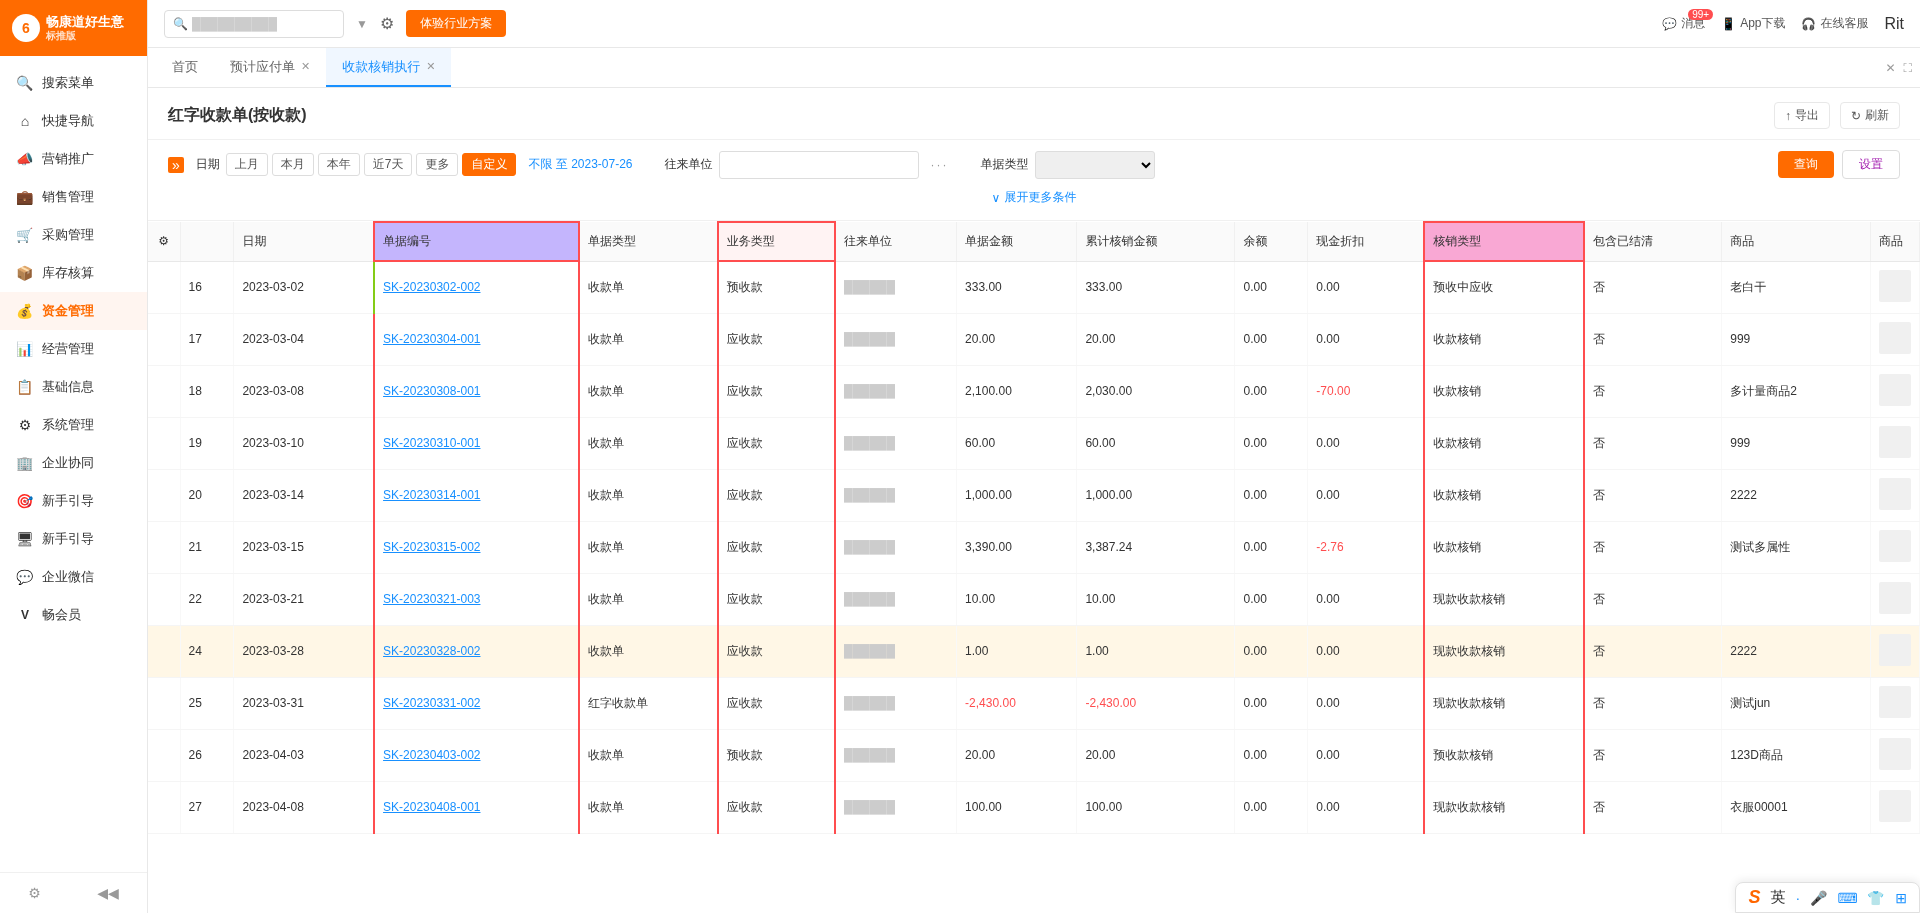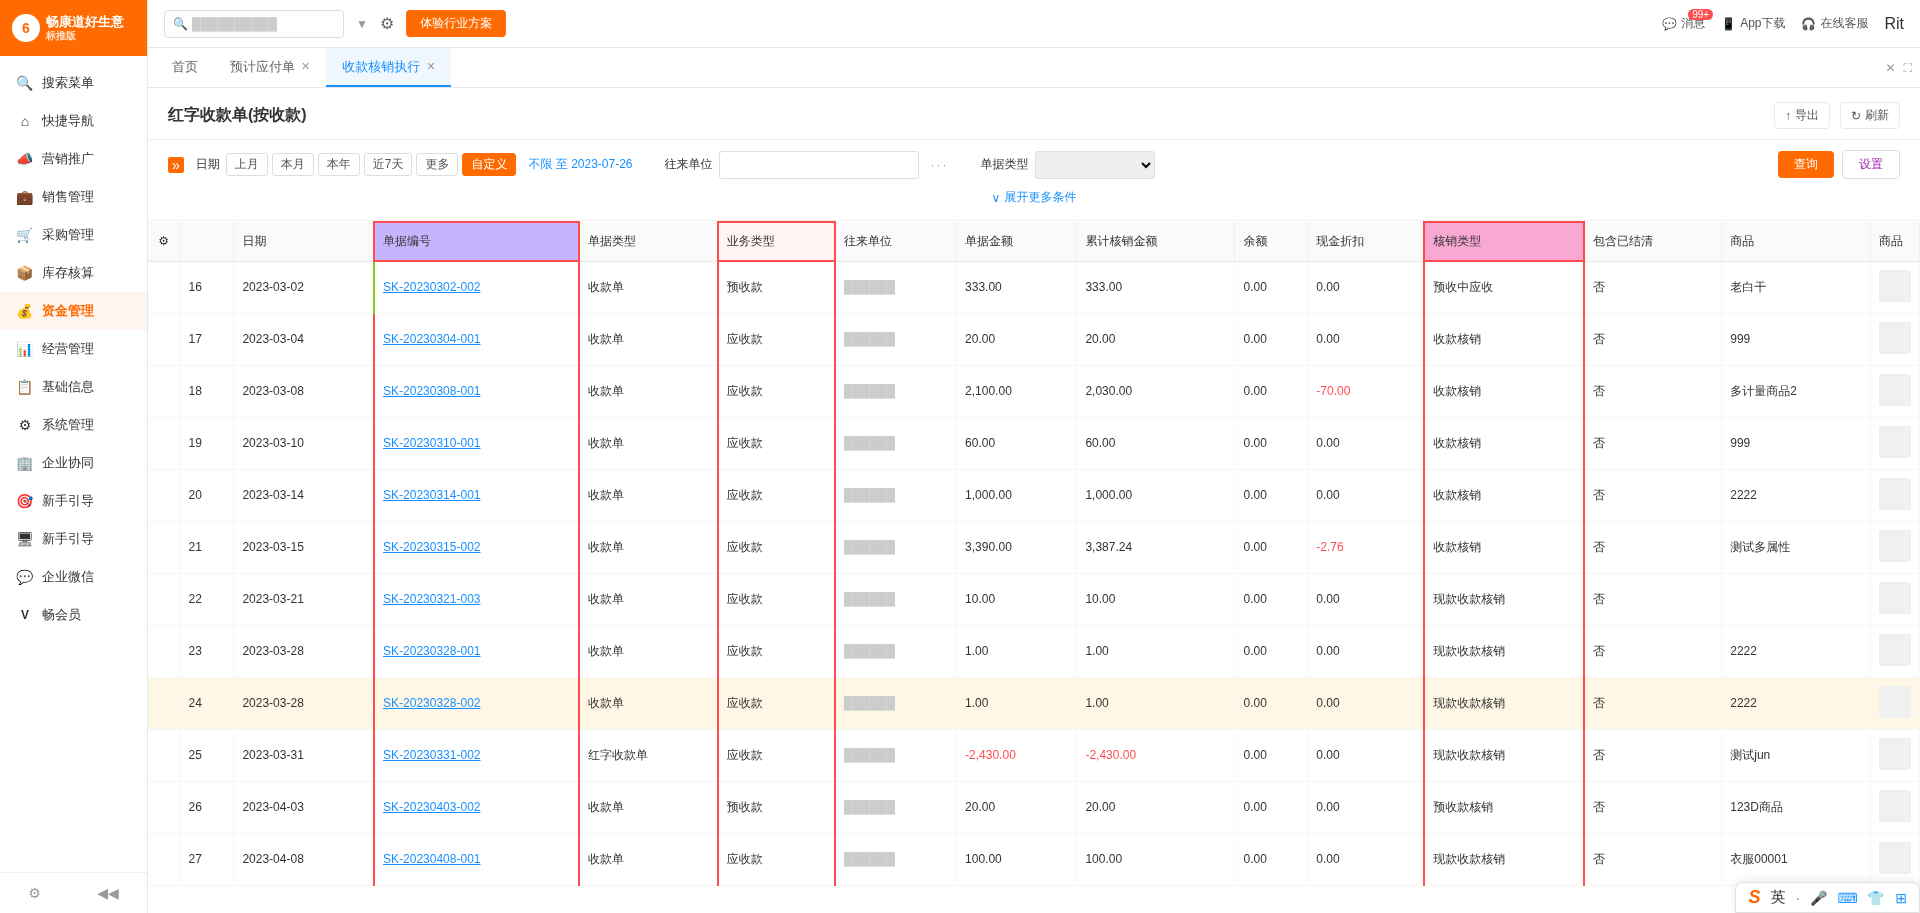--- a/index.html
+++ b/index.html
@@ -408,37 +408,20 @@
               <td style="color:#ccc;">██████</td>
               <td>10.00</td>
               <td>10.00</td>
               <td>0.00</td>
               <td>0.00</td>
               <td style="border-left:2px solid #ff4d4f;border-right:2px solid #ff4d4f;">现款收款核销</td>
               <td>否</td>
               <td></td>
               <td style="width:40px;"><span style="display:inline-block;width:32px;height:32px;background:#f0f0f0;border-radius:2px;"></span></td>
             </tr>
-            <tr>
-              <td></td>
-              <td>23</td>
-              <td>2023-03-28</td>
-              <td style="border-left:2px solid #ff4d4f;border-right:2px solid #ff4d4f;"><a href="#" class="link-text">SK-20230328-001</a></td>
-              <td>收款单</td>
-              <td style="border-left:2px solid #ff4d4f;border-right:2px solid #ff4d4f;">应收款</td>
-              <td style="color:#ccc;">██████</td>
-              <td>1.00</td>
-              <td>1.00</td>
-              <td>0.00</td>
-              <td>0.00</td>
-              <td style="border-left:2px solid #ff4d4f;border-right:2px solid #ff4d4f;">现款收款核销</td>
-              <td>否</td>
-              <td>2222</td>
-              <td style="width:40px;"><span style="display:inline-block;width:32px;height:32px;background:#f0f0f0;border-radius:2px;"></span></td>
-            </tr>
             <tr class="highlighted">
               <td></td>
               <td>24</td>
               <td>2023-03-28</td>
               <td style="border-left:2px solid #ff4d4f;border-right:2px solid #ff4d4f;"><a href="#" class="link-text">SK-20230328-002</a></td>
               <td>收款单</td>
               <td style="border-left:2px solid #ff4d4f;border-right:2px solid #ff4d4f;">应收款</td>
               <td style="color:#ccc;">██████</td>
               <td>1.00</td>
               <td>1.00</td>

